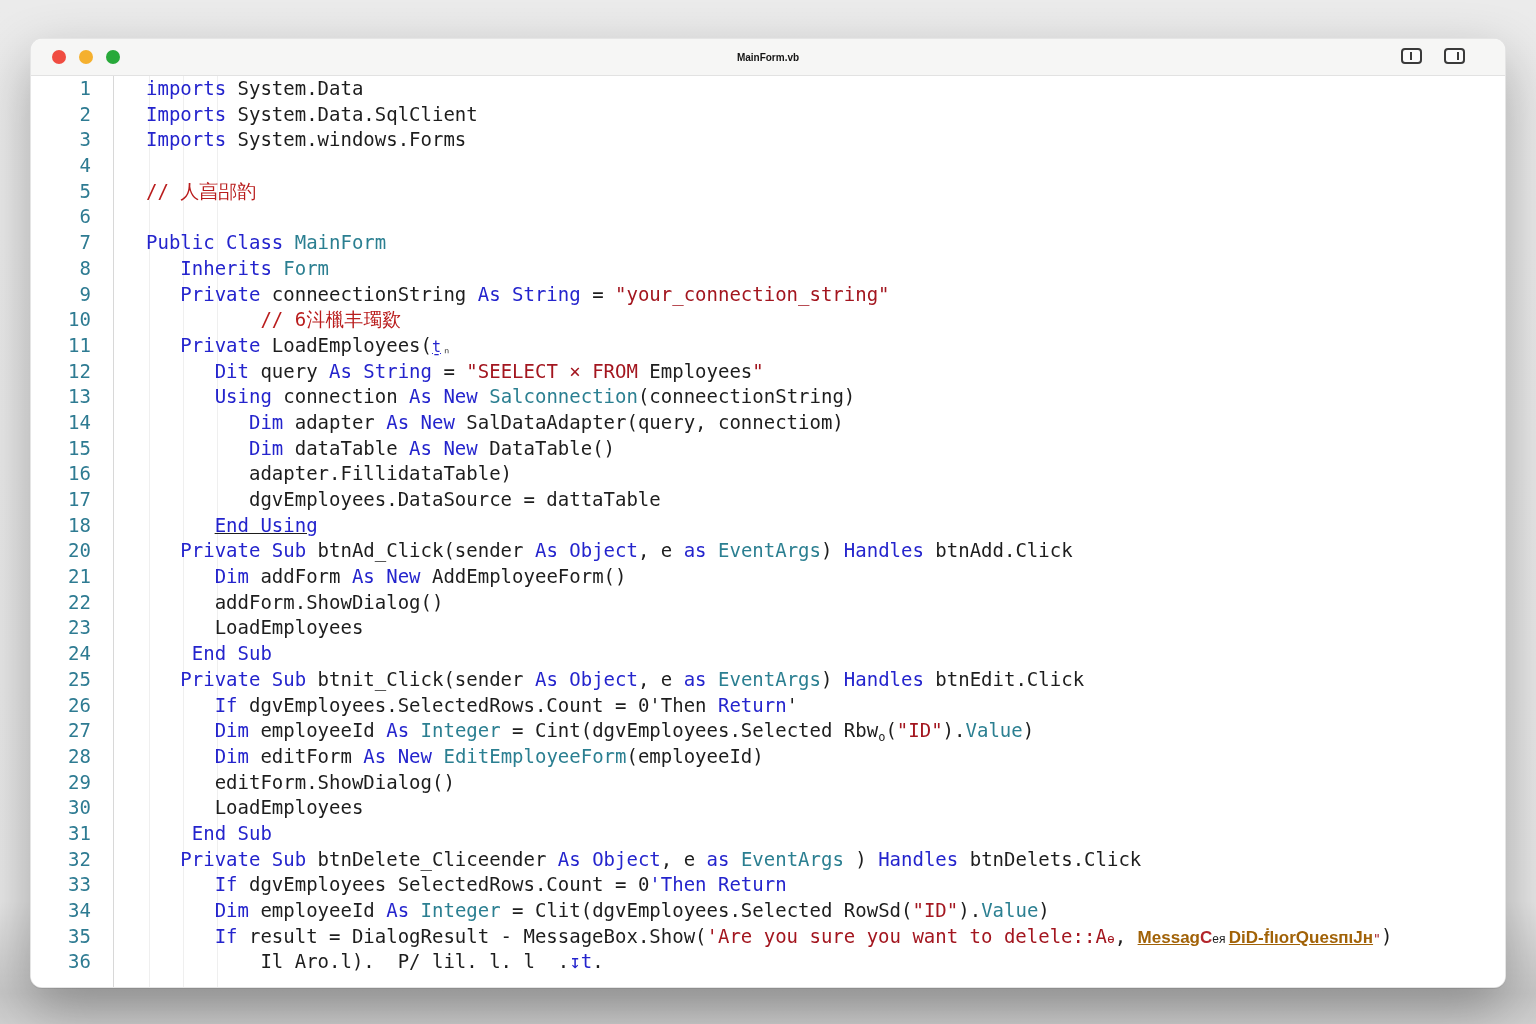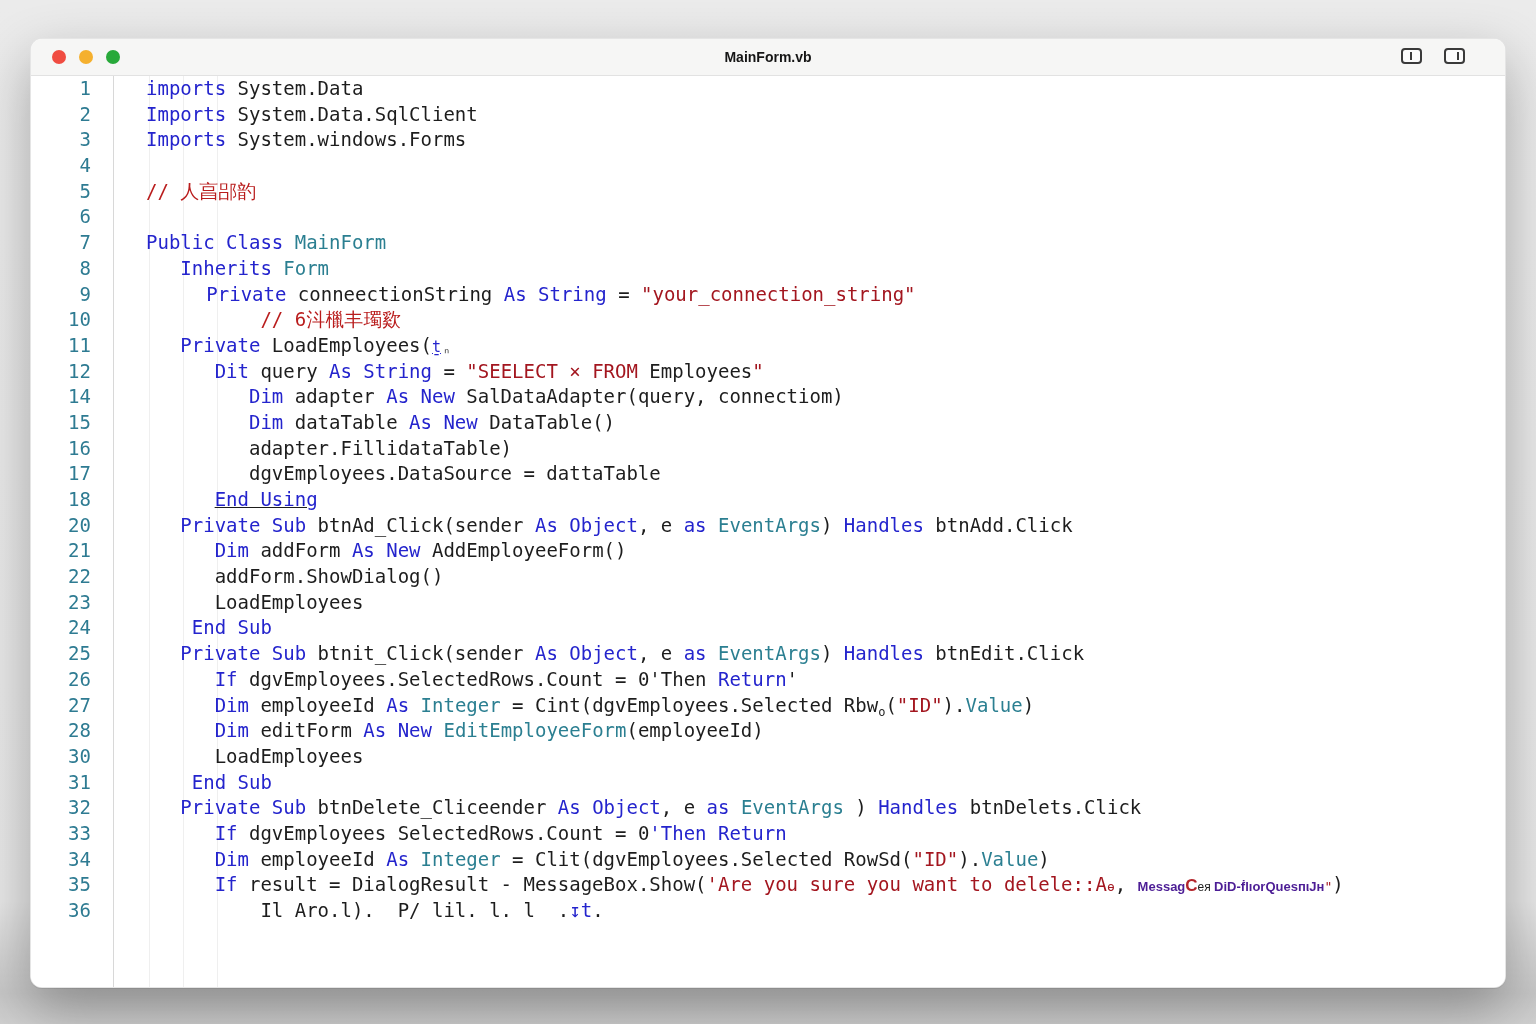--- a/index.html
+++ b/index.html
@@ -18,21 +18,21 @@
     position:relative;height:36px;background:#f6f6f5;
     border-bottom:1px solid #e2e2e2;display:flex;align-items:center;
   }
   .traffic{display:flex;gap:13px;padding-left:21px;}
   .tl{width:14px;height:14px;border-radius:50%;display:inline-block;}
   .tl.red{background:#f04c41;}
   .tl.yellow{background:#f5b02e;}
   .tl.green{background:#28a93a;}
   .title{
     position:absolute;left:0;right:0;text-align:center;
-    font-size:14px;font-weight:bold;color:#151515;pointer-events:none;
+    font-size:10px;font-weight:bold;color:#151515;pointer-events:none;
   }
   .tb-icons{position:absolute;right:40px;top:9px;display:flex;gap:22px;}
   .panel-icon{
     width:21px;height:16px;border:2px solid #3a3a3a;border-radius:4px;
     position:relative;display:inline-block;box-sizing:border-box;background:#fbfbfb;
   }
   .panel-icon i{
     position:absolute;top:2px;bottom:2px;width:2px;background:#3a3a3a;display:block;
   }
   .panel-icon.left i{left:7px;}
@@ -52,21 +52,21 @@
   .cd{flex:1;}
   .kw{color:#2424cd;}
   .kwu{color:#2424cd;text-decoration:underline;font-size:15px;}
   .ty{color:#2b7f91;}
   .str{color:#a3161f;}
   .cm{color:#b91c1c;}
   .pl{color:#1d1d1d;}
   .sub{font-size:12px;vertical-align:-4px;}
   .srs{color:#a3161f;font-size:13px;}
   .tls{font-size:12px;color:#1d1d1d;font-family:"Liberation Sans",sans-serif;}
-  .tl-seg{font-family:"Liberation Sans",sans-serif;font-size:13px;font-weight:bold;color:#4c1d95;}
+  .tl-seg{font-family:"Liberation Sans",sans-serif;font-size:17px;font-weight:bold;color:#a16207;text-decoration:underline;}
   .tlr{font-family:"Liberation Sans",sans-serif;font-size:17px;font-weight:bold;color:#b3252b;}
 </style>
 </head>
 <body>
 
 <div class="window">
   <div class="titlebar">
     <div class="traffic">
       <span class="tl red"></span>
       <span class="tl yellow"></span>
@@ -89,38 +89,40 @@
     <div class="guide g3"></div>
     <div id="lines">
         <div class="row"><span class="ln">1</span><span class="cd" style="padding-left: calc(0ch + 33px);"><span class="kw">imports</span><span class="pl"> System.Data</span></span></div>
         <div class="row"><span class="ln">2</span><span class="cd" style="padding-left: calc(0ch + 33px);"><span class="kw">Imports</span><span class="pl"> System.Data.SqlClient</span></span></div>
         <div class="row"><span class="ln">3</span><span class="cd" style="padding-left: calc(0ch + 33px);"><span class="kw">Imports</span><span class="pl"> System.windows.Forms</span></span></div>
         <div class="row"><span class="ln">4</span><span class="cd" style="padding-left: calc(0ch + 33px);"></span></div>
         <div class="row"><span class="ln">5</span><span class="cd" style="padding-left: calc(0ch + 33px);"><span class="cm">// 人亯郘䪨</span></span></div>
         <div class="row"><span class="ln">6</span><span class="cd" style="padding-left: calc(0ch + 33px);"></span></div>
         <div class="row"><span class="ln">7</span><span class="cd" style="padding-left: calc(0ch + 33px);"><span class="kw">Public Class</span><span class="ty"> MainForm</span></span></div>
         <div class="row"><span class="ln">8</span><span class="cd" style="padding-left: calc(3ch + 33px);"><span class="kw">Inherits</span><span class="ty"> Form</span></span></div>
-        <div class="row"><span class="ln">9</span><span class="cd" style="padding-left: calc(3ch + 33px); margin-left: 26px;"><span class="kw">Private</span><span class="pl"> conneectionString </span><span class="kw">As String</span><span class="pl"> = </span><span class="str">"your_connection_string"</span></span></div>
+        <div class="row"><span class="ln">9</span><span class="cd" style="padding-left: calc(3ch + 33px);"><span class="kw">Private</span><span class="pl"> conneectionString </span><span class="kw">As String</span><span class="pl"> = </span><span class="str">"your_connection_string"</span></span></div>
         <div class="row"><span class="ln">10</span><span class="cd" style="padding-left: calc(10ch + 33px);"><span class="cm">// 6㳆㯿丰㻿㰿</span></span></div>
         <div class="row"><span class="ln">11</span><span class="cd" style="padding-left: calc(3ch + 33px);"><span class="kw">Private</span><span class="pl"> LoadEmployees(</span><span class="kwu">ṯ</span><span class="tls"> ₙ</span></span></div>
         <div class="row"><span class="ln">12</span><span class="cd" style="padding-left: calc(6ch + 33px);"><span class="kw">Dit</span><span class="pl"> query </span><span class="kw">As String</span><span class="pl"> = </span><span class="str">"SEELECT × FROM</span><span class="pl"> Employees</span><span class="str">"</span></span></div>
+        <div class="row"><span class="ln">13</span><span class="cd" style="padding-left: calc(6ch + 33px);"><span class="kw">Using</span><span class="pl"> connection </span><span class="kw">As New</span><span class="pl"> </span><span class="ty">Salconnection</span><span class="pl">(conneectionString)</span></span></div>
         <div class="row"><span class="ln">14</span><span class="cd" style="padding-left: calc(9ch + 33px);"><span class="kw">Dim</span><span class="pl"> adapter </span><span class="kw">As New</span><span class="pl"> SalDataAdapter(query, connectiom)</span></span></div>
         <div class="row"><span class="ln">15</span><span class="cd" style="padding-left: calc(9ch + 33px);"><span class="kw">Dim</span><span class="pl"> dataTable </span><span class="kw">As New</span><span class="pl"> DataTable()</span></span></div>
         <div class="row"><span class="ln">16</span><span class="cd" style="padding-left: calc(9ch + 33px);"><span class="pl">adapter.FillidataTable)</span></span></div>
         <div class="row"><span class="ln">17</span><span class="cd" style="padding-left: calc(9ch + 33px);"><span class="pl">dgvEmployees.DataSource = dattaTable</span></span></div>
         <div class="row"><span class="ln">18</span><span class="cd" style="padding-left: calc(6ch + 33px); text-decoration: underline;"><span class="kw">End Using</span></span></div>
         <div class="row"><span class="ln">20</span><span class="cd" style="padding-left: calc(3ch + 33px);"><span class="kw">Private Sub</span><span class="pl"> btnAd_Click(sender </span><span class="kw">As Object</span><span class="pl">, e </span><span class="kw">as</span><span class="pl"> </span><span class="ty">EventArgs</span><span class="pl">) </span><span class="kw">Handles</span><span class="pl"> btnAdd.Click</span></span></div>
         <div class="row"><span class="ln">21</span><span class="cd" style="padding-left: calc(6ch + 33px);"><span class="kw">Dim</span><span class="pl"> addForm </span><span class="kw">As New</span><span class="pl"> AddEmployeeForm()</span></span></div>
         <div class="row"><span class="ln">22</span><span class="cd" style="padding-left: calc(6ch + 33px);"><span class="pl">addForm.ShowDialog()</span></span></div>
         <div class="row"><span class="ln">23</span><span class="cd" style="padding-left: calc(6ch + 33px);"><span class="pl">LoadEmployees</span></span></div>
         <div class="row"><span class="ln">24</span><span class="cd" style="padding-left: calc(4ch + 33px);"><span class="kw">End Sub</span></span></div>
         <div class="row"><span class="ln">25</span><span class="cd" style="padding-left: calc(3ch + 33px);"><span class="kw">Private Sub</span><span class="pl"> btnit_Click(sender </span><span class="kw">As Object</span><span class="pl">, e </span><span class="kw">as</span><span class="pl"> </span><span class="ty">EventArgs</span><span class="pl">) </span><span class="kw">Handles</span><span class="pl"> btnEdit.Click</span></span></div>
         <div class="row"><span class="ln">26</span><span class="cd" style="padding-left: calc(6ch + 33px);"><span class="kw">If</span><span class="pl"> dgvEmployees.SelectedRows.Count = 0'Then </span><span class="kw">Return</span><span class="pl">'</span></span></div>
         <div class="row"><span class="ln">27</span><span class="cd" style="padding-left: calc(6ch + 33px);"><span class="kw">Dim</span><span class="pl"> employeeId </span><span class="kw">As</span><span class="pl"> </span><span class="ty">Integer</span><span class="pl"> = Cint(dgvEmployees.Selected Rbw</span><span class="sub">o</span><span class="pl">(</span><span class="str">"ID"</span><span class="pl">).</span><span class="ty">Value</span><span class="pl">)</span></span></div>
         <div class="row"><span class="ln">28</span><span class="cd" style="padding-left: calc(6ch + 33px);"><span class="kw">Dim</span><span class="pl"> editForm </span><span class="kw">As New</span><span class="pl"> </span><span class="ty">EditEmployeeForm</span><span class="pl">(employeeId)</span></span></div>
+        <div class="row"><span class="ln">29</span><span class="cd" style="padding-left: calc(6ch + 33px);"><span class="pl">editForm.ShowDialog()</span></span></div>
         <div class="row"><span class="ln">30</span><span class="cd" style="padding-left: calc(6ch + 33px);"><span class="pl">LoadEmployees</span></span></div>
         <div class="row"><span class="ln">31</span><span class="cd" style="padding-left: calc(4ch + 33px);"><span class="kw">End Sub</span></span></div>
         <div class="row"><span class="ln">32</span><span class="cd" style="padding-left: calc(3ch + 33px);"><span class="kw">Private Sub</span><span class="pl"> btnDelete_Cliceender </span><span class="kw">As Object</span><span class="pl">, e </span><span class="kw">as</span><span class="pl"> </span><span class="ty">EventArgs</span><span class="pl"> ) </span><span class="kw">Handles</span><span class="pl"> btnDelets.Click</span></span></div>
         <div class="row"><span class="ln">33</span><span class="cd" style="padding-left: calc(6ch + 33px);"><span class="kw">If</span><span class="pl"> dgvEmployees SelectedRows.Count = 0</span><span class="kw">'Then Return</span></span></div>
         <div class="row"><span class="ln">34</span><span class="cd" style="padding-left: calc(6ch + 33px);"><span class="kw">Dim</span><span class="pl"> employeeId </span><span class="kw">As</span><span class="pl"> </span><span class="ty">Integer</span><span class="pl"> = Clit(dgvEmployees.Selected RowSd(</span><span class="str">"ID"</span><span class="pl">).</span><span class="ty">Value</span><span class="pl">)</span></span></div>
         <div class="row"><span class="ln">35</span><span class="cd" style="padding-left: calc(6ch + 33px);"><span class="kw">If</span><span class="pl"> result = DialogResult - MessageBox.Show(</span><span class="str">'Are you sure you want to delele::A</span><span class="srs">ө</span><span class="pl">, </span><span class="tl-seg">Messag</span><span class="tlr">C</span><span class="tls">ея </span><span class="tl-seg">DiD-ḟlıorQuesпιJн</span><span class="srs">"</span><span class="pl">)</span></span></div>
         <div class="row"><span class="ln">36</span><span class="cd" style="padding-left: calc(10ch + 33px);"><span class="pl">Il Aro.l).  P/ lil. l. l  .</span><span class="kw">↧t</span><span class="pl">.</span></span></div>
       </div>
   </div>
 </div>

